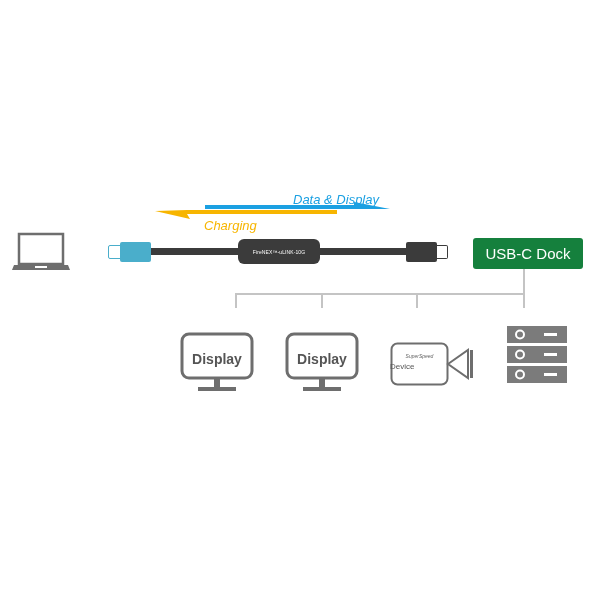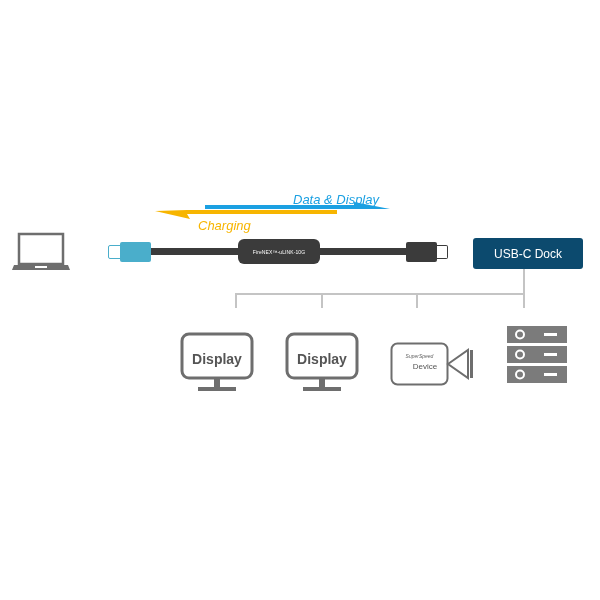--- a/index.html
+++ b/index.html
@@ -1,33 +1,33 @@
 <!DOCTYPE html>
 <html><head>
 <meta charset="utf-8">
 <style>
   html, body { margin: 0; padding: 0; background: #ffffff; }
   body { width: 600px; height: 600px; position: relative; overflow: hidden; font-family: "Liberation Sans", sans-serif; }
   .abs { position: absolute; }
   .lbl-italic { font-style: italic; font-size: 13px; }
-  .dock { left: 473px; top: 238px; width: 110px; height: 31px; background: #0c4a6e; border-radius: 3px; color: #fff; font-size: 12px; display: flex; align-items: center; justify-content: center; }
+  .dock { left: 473px; top: 238px; width: 110px; height: 31px; background: #15803d; border-radius: 3px; color: #fff; font-size: 15px; display: flex; align-items: center; justify-content: center; }
   .chip { left: 238px; top: 239px; width: 82px; height: 25px; background: #3b3b3b; border-radius: 6px; color: #fff; font-size: 5px; display: flex; align-items: center; justify-content: center; letter-spacing: 0.1px; }
   .cable { background: #3b3b3b; height: 7px; }
   .tree { background: #c4c4c4; }
   .mon-label { font-size: 14px; font-weight: bold; color: #555; }
 </style>
 </head>
 <body>
 
 <div class="abs lbl-italic" style="left:293px;top:192px;color:#1ba0e2;">Data &amp; Display</div>
 <svg class="abs" style="left:150px;top:180px;" width="250" height="50">
   <polygon points="55,25 204,25 204,22 240,29 55,29" fill="#1ba0e2"></polygon>
   <polygon points="37,30 187,30 187,34 37,34 40,39 5,31" fill="#f7b500"></polygon>
 </svg>
-<div class="abs lbl-italic" style="left:198px;top:218px;color:#f7b500;">Charging</div>
+<div class="abs lbl-italic" style="left:204px;top:218px;color:#f7b500;">Charging</div>
 
 <svg class="abs" style="left:12px;top:232px;" width="58" height="40">
   <rect x="7" y="2" width="44" height="30" fill="#ffffff" stroke="#6e6e6e" stroke-width="2.5"></rect>
   <polygon points="2,33 56,33 58,38 0,38" fill="#6e6e6e"></polygon>
   <rect x="23" y="34" width="12" height="2" fill="#ffffff"></rect>
 </svg>
 
 <div class="abs" style="left:108px;top:245px;width:12px;height:12px;border:1.5px solid #4aaecb;border-radius:2px;background:#fff;"></div>
 <div class="abs" style="left:120px;top:242px;width:31px;height:20px;background:#4aaecb;border-radius:2px;"></div>
 <div class="abs cable" style="left:151px;top:248px;width:87px;"></div>
@@ -66,21 +66,21 @@
   <div class="abs mon-label" style="left:0;top:19px;width:74px;text-align:center;">Display</div>
 </div>
 
 <div class="abs" style="left:390px;top:342px;width:85px;height:44px;">
   <svg class="abs" style="left:0;top:0;" width="85" height="44">
     <rect x="1.5" y="1.5" width="56" height="41" rx="6" fill="#fff" stroke="#6e6e6e" stroke-width="2"></rect>
     <polygon points="58,22 78,8 78,36" fill="#fff" stroke="#6e6e6e" stroke-width="2"></polygon>
     <rect x="80" y="8" width="3" height="28" fill="#6e6e6e"></rect>
   </svg>
   <div class="abs" style="left:0;top:11px;width:59px;text-align:center;font-size:5px;font-style:italic;color:#666;">SuperSpeed</div>
-  <div class="abs" style="left:0;top:20px;width:70px;text-align:center;font-size:8px;color:#555;">Device</div>
+  <div class="abs" style="left:0;top:20px;width:70px;font-size:8px;color:#555;">Device</div>
 </div>
 
 <svg class="abs" style="left:507px;top:326px;" width="60" height="58">
   <rect x="0" y="0" width="60" height="17" fill="#7b7b7b"></rect>
   <circle cx="13" cy="8.5" r="4" fill="none" stroke="#fff" stroke-width="2"></circle>
   <rect x="37" y="7" width="13" height="3" fill="#fff"></rect>
   <rect x="0" y="20" width="60" height="17" fill="#7b7b7b"></rect>
   <circle cx="13" cy="28.5" r="4" fill="none" stroke="#fff" stroke-width="2"></circle>
   <rect x="37" y="27" width="13" height="3" fill="#fff"></rect>
   <rect x="0" y="40" width="60" height="17" fill="#7b7b7b"></rect>

